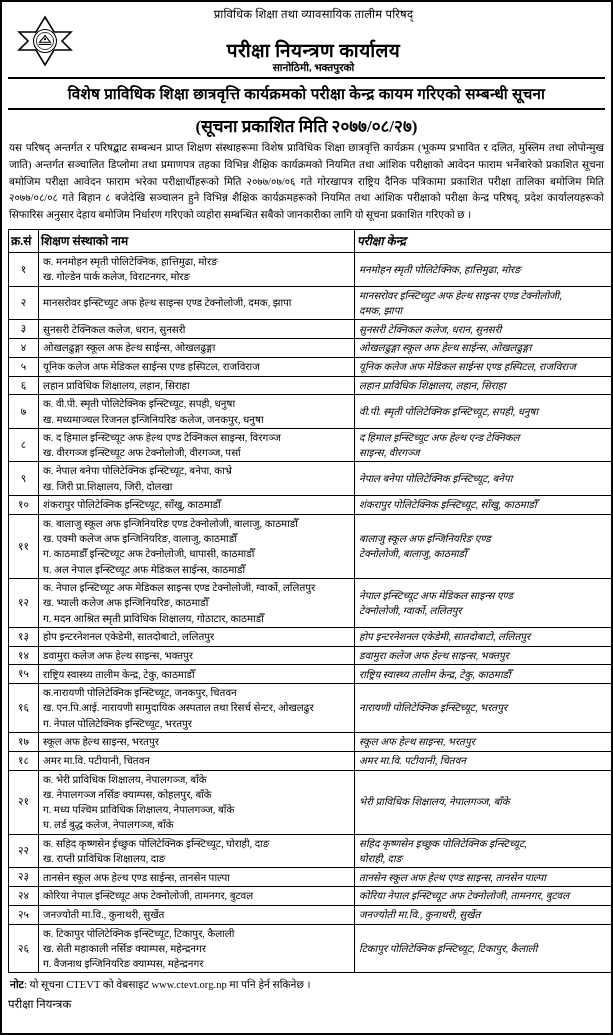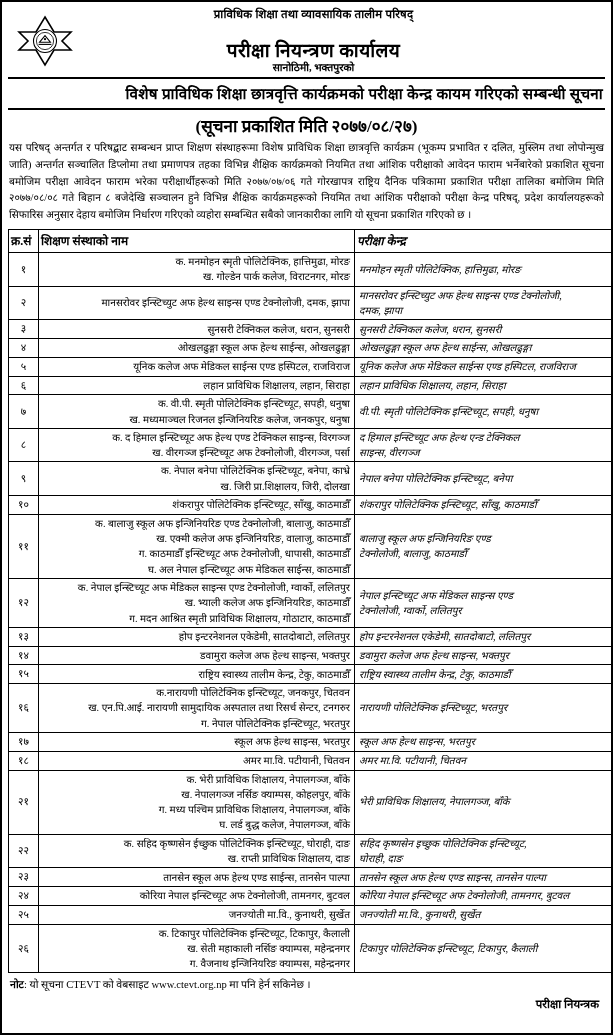--- a/index.html
+++ b/index.html
@@ -36,38 +36,38 @@
     flex: 0 0 74px;
   }
   .org-block {
     flex: 1;
     text-align: center;
     padding-right: 60px;
     line-height: 1.12;
   }
   .org-line1 {
     font-size: 11.5px;
-    font-weight: 700;
+    font-weight: 400;
     letter-spacing: .2px;
   }
   .org-line2 {
     font-size: 19px;
     font-weight: 700;
     letter-spacing: .4px;
     margin: 19px 0 0 0;
   }
   .org-line3 {
     font-size: 10.5px;
     font-weight: 600;
     margin-top: 1px;
   }
   
   .banner {
     border-bottom: 2px solid #000;
-    text-align: right;
+    text-align: center;
     padding: 4px 2px 5px 2px;
     font-size: 15.2px;
     font-weight: 700;
     letter-spacing: .3px;
     white-space: nowrap;
   }
   
   .pub-date {
     text-align: center;
     font-size: 17px;
@@ -96,36 +96,36 @@
     padding: 1px 4px;
     line-height: 1.5;
   }
   .tbl th {
     text-align: left;
     font-weight: 700;
     font-size: 12px;
     padding: 2px 2px;
   }
   .col-sn  { width: 30px;  text-align: center; }
-  .col-ins { width: 316px; text-align: right; }
+  .col-ins { width: 316px; text-align: left; }
   .col-ctr { width: 276px; text-align: left; font-style: italic; }
   td.sn { text-align: center; font-size: 10.5px; }
   .sub-line { display: block; white-space: nowrap; }
   .ctr-line { display: block; }
   
   .foot-note {
     font-size: 10.6px;
     padding: 4px 2px 0 2px;
     white-space: nowrap;
   }
   .foot-note .nb { font-weight: 700; }
   .sign {
-    text-align: right;
+    text-align: left;
     font-size: 11.5px;
-    font-weight: 700;
+    font-weight: 400;
     padding: 5px 6px 0 0;
   }
 </style>
 </head>
 <body>
 
 <div class="page">
 
   <div class="header">
     <div class="logo-wrap">
@@ -305,21 +305,21 @@
             <span class="sub-line">राष्ट्रिय स्वास्थ्य तालीम केन्द्र, टेकु, काठमाडौँ</span>
           </td>
           <td class="col-ctr">
             <span class="ctr-line">राष्ट्रिय स्वास्थ्य तालीम केन्द्र, टेकु, काठमाडौँ</span>
           </td>
         </tr>
         <tr>
           <td class="col-sn sn">१६</td>
           <td class="col-ins">
             <span class="sub-line">क.नारायणी पोलिटेक्निक इन्स्टिच्यूट, जनकपुर, चितवन</span>
-            <span class="sub-line">ख. एन.पि.आई. नारायणी सामुदायिक अस्पताल तथा रिसर्च सेन्टर, टनगरुर</span>
+            <span class="sub-line">ख. एन.पि.आई. नारायणी सामुदायिक अस्पताल तथा रिसर्च सेन्टर, ओखलढुर</span>
             <span class="sub-line">ग. नेपाल पोलिटेक्निक इन्स्टिच्यूट, भरतपुर</span>
           </td>
           <td class="col-ctr">
             <span class="ctr-line">नारायणी पोलिटेक्निक इन्स्टिच्यूट, भरतपुर</span>
           </td>
         </tr>
         <tr>
           <td class="col-sn sn">१७</td>
           <td class="col-ins">
             <span class="sub-line">स्कूल अफ हेल्थ साइन्स, भरतपुर</span>

